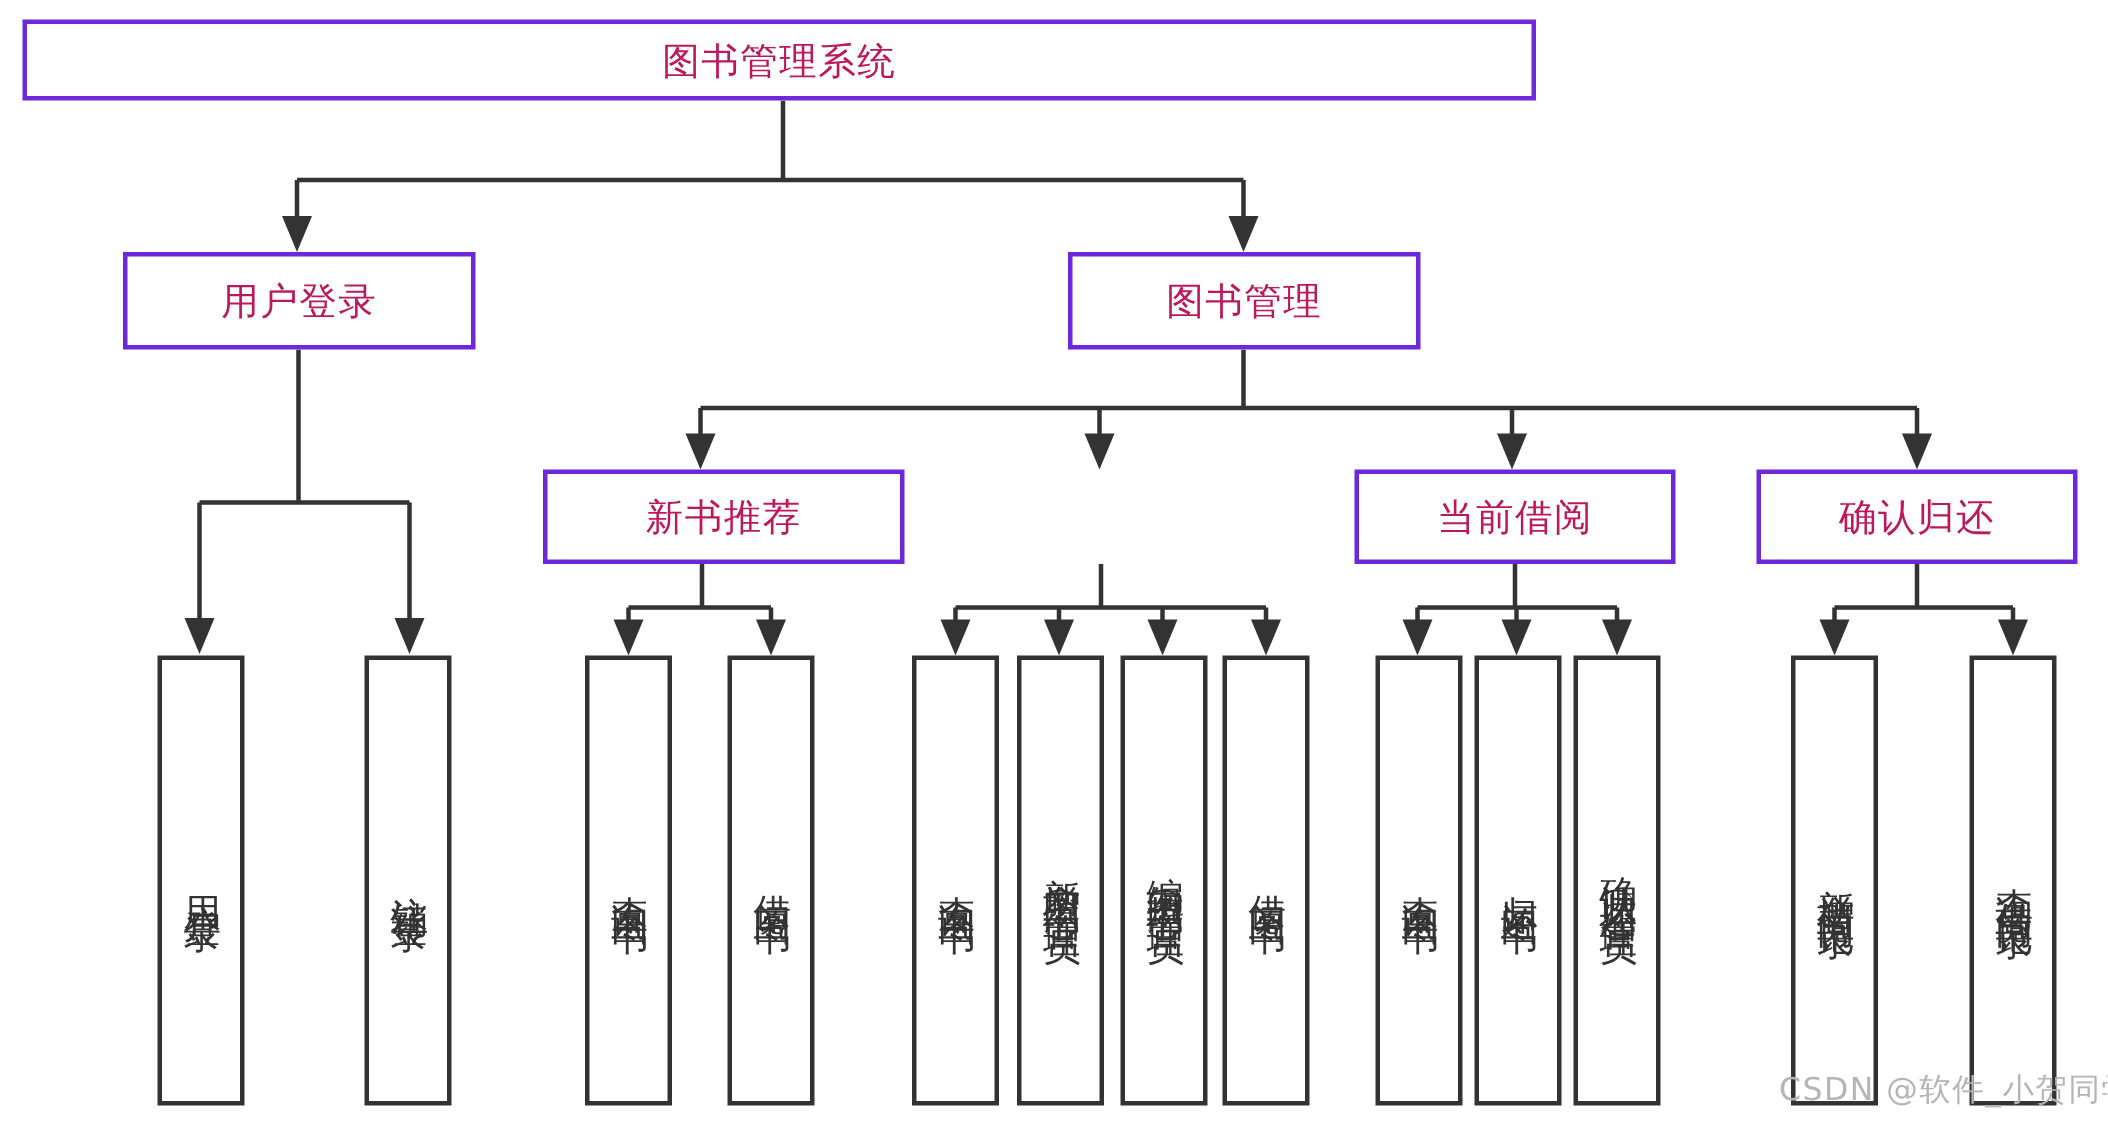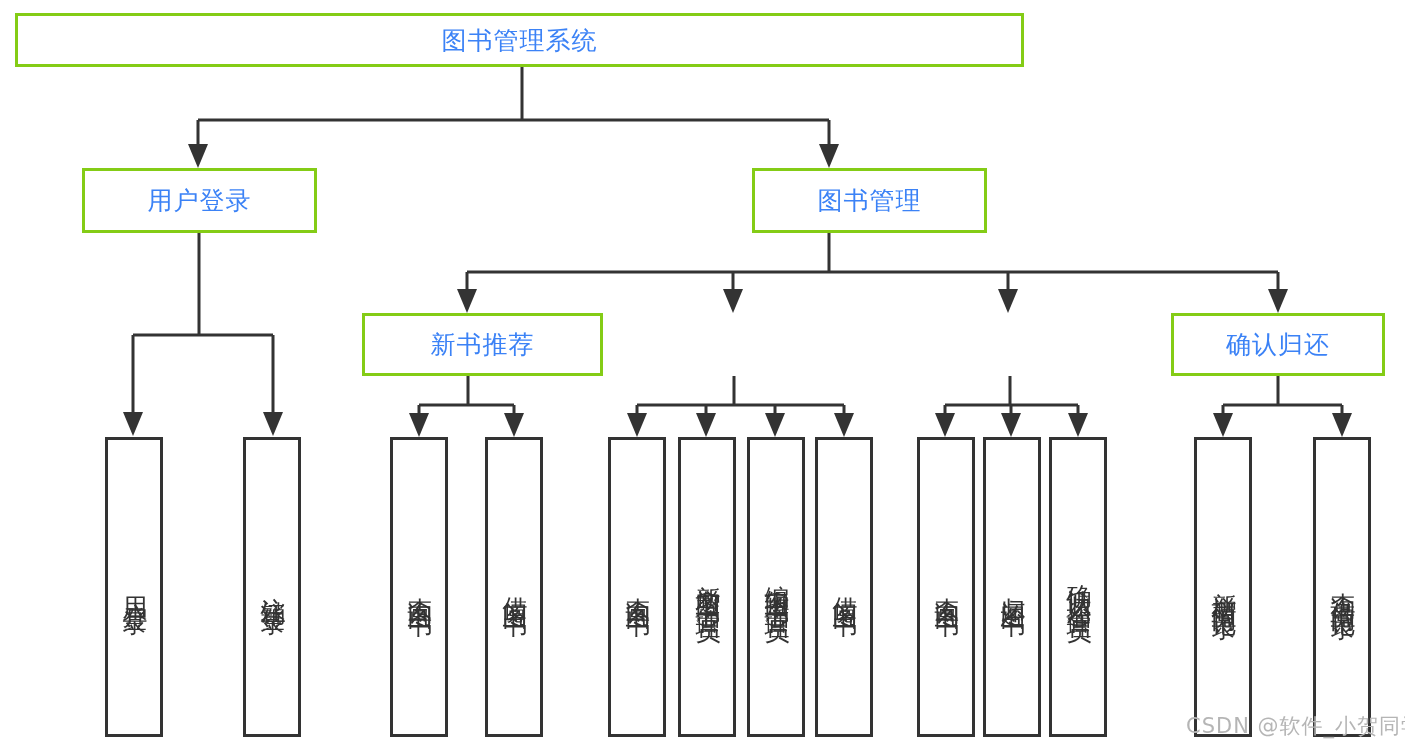--- a/index.html
+++ b/index.html
@@ -2,23 +2,23 @@
 <html><head>
 <meta charset="utf-8">
 <style>
   html,body{margin:0;padding:0;background:#ffffff;}
   .stage{
     position:relative;width:1405px;height:747px;background:#ffffff;overflow:hidden;
     font-family:"DejaVu Sans","Liberation Sans",sans-serif;
   }
   .wires{position:absolute;left:0;top:0;width:1405px;height:747px;}
   .hbox{
-    position:absolute;box-sizing:border-box;background:#ffffff;border:3px solid #84cc16;
+    position:absolute;box-sizing:border-box;background:#ffffff;border:3px solid #6d28d9;
     display:flex;align-items:center;justify-content:center;
-    color:#3b82f6;font-size:25px;letter-spacing:1px;white-space:nowrap;
+    color:#be185d;font-size:25px;letter-spacing:1px;white-space:nowrap;
   }
   .vbox{
     position:absolute;box-sizing:border-box;background:#ffffff;border:3px solid #333333;
     top:437px;width:58px;height:300px;
     display:flex;align-items:center;justify-content:center;color:#333333;
   }
   .vtext{
     writing-mode:vertical-rl;text-orientation:mixed;
     font-size:25px;letter-spacing:5px;line-height:1.15;white-space:nowrap;
   }
@@ -65,26 +65,29 @@
     </g>
   </svg>
 
   <div class="hbox" style="left:15px;top:13px;width:1009px;height:54px">
     <span>图书管理系统</span>
   </div>
 
   <div class="hbox" style="left:82px;top:168px;width:235px;height:65px">
     <span>用户登录</span>
   </div>
-  <div class="hbox" style="left:752px;top:168px;width:235px;height:65px">
+  <div class="hbox" style="left:712px;top:168px;width:235px;height:65px">
     <span>图书管理</span>
   </div>
 
   <div class="hbox" style="left:362px;top:313px;width:241px;height:63px">
     <span>新书推荐</span>
+  </div>
+  <div class="hbox" style="left:903px;top:313px;width:214px;height:63px">
+    <span>当前借阅</span>
   </div>
   <div class="hbox" style="left:1171px;top:313px;width:214px;height:63px">
     <span>确认归还</span>
   </div>
 
   <div class="vbox" style="left:105px">
     <span class="vtext">用户登录</span>
   </div>
   <div class="vbox" style="left:243px">
     <span class="vtext">注销登录</span>

